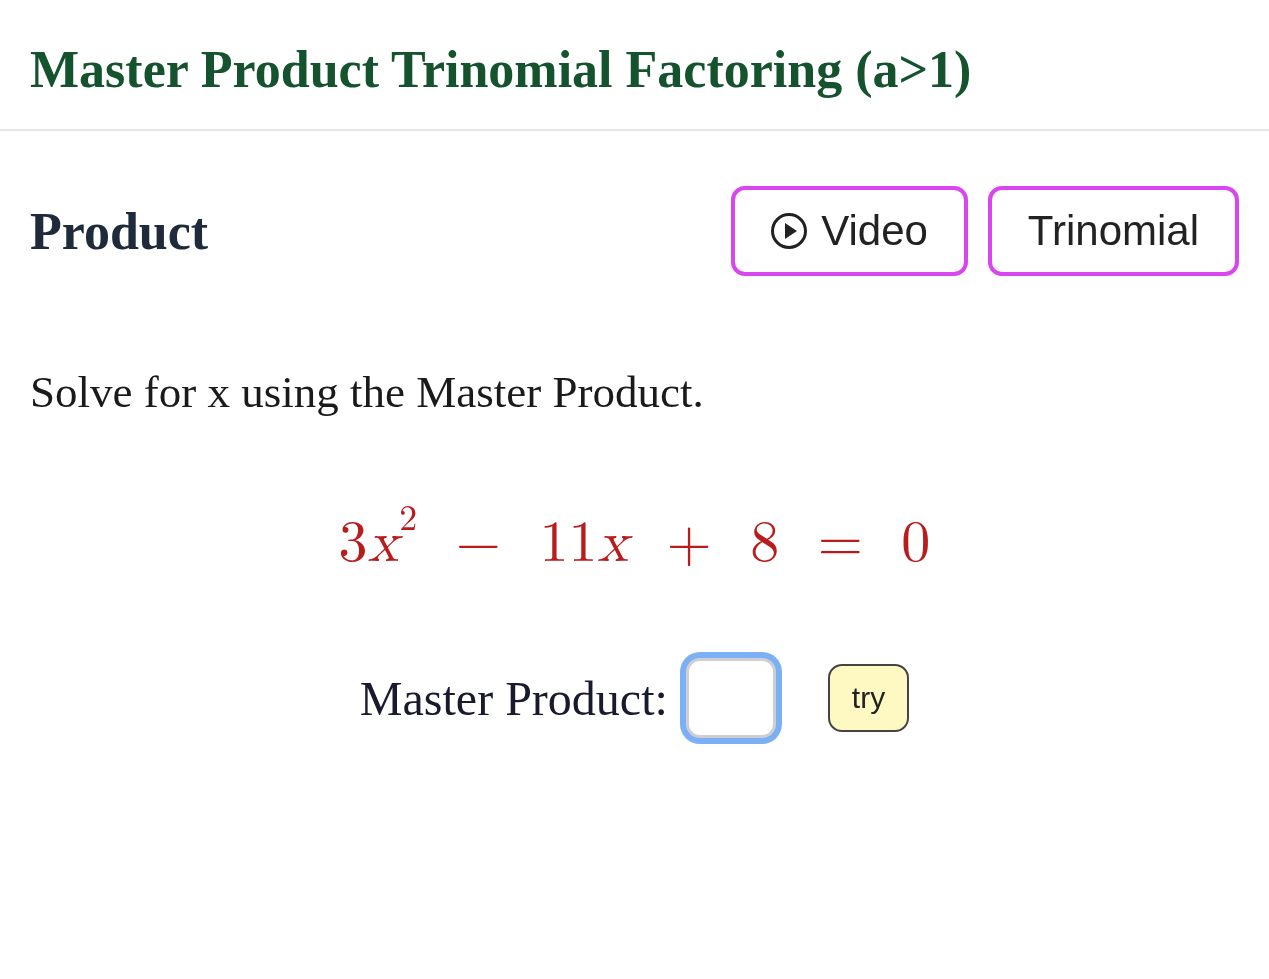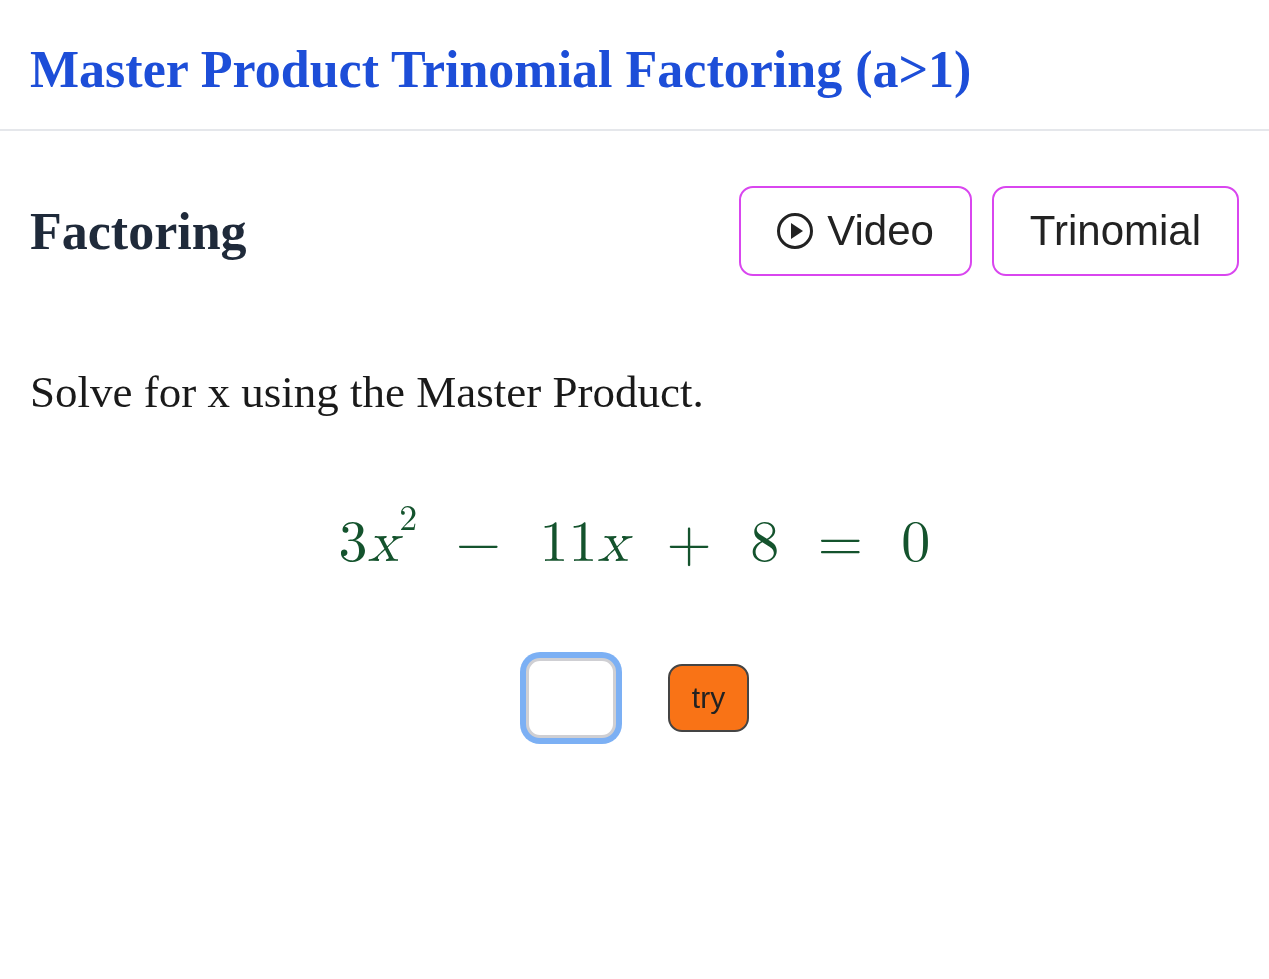--- a/index.html
+++ b/index.html
@@ -7,21 +7,21 @@
     margin: 0;
     padding: 0;
     width: 1269px;
     font-family: Georgia, 'Times New Roman', serif;
     color: #1a1a2e;
     background: #fff;
   }
   .page-title {
     font-size: 52px;
     font-weight: bold;
-    color: #1d4ed8;
+    color: #14532d;
     padding: 40px 30px 30px 30px;
   }
   .divider {
     border: none;
     border-top: 2px solid #e5e7eb;
     margin: 0;
   }
   .question-row {
     display: flex;
     align-items: center;
@@ -35,21 +35,21 @@
     flex: 0 0 auto;
     margin-right: auto;
   }
   .btn {
     display: inline-flex;
     align-items: center;
     justify-content: center;
     gap: 14px;
     height: 90px;
     padding: 0 36px;
-    border: 2px solid #d946ef;
+    border: 4px solid #d946ef;
     border-radius: 14px;
     background: #fff;
     font-family: -apple-system, "Segoe UI", Helvetica, Arial, sans-serif;
     font-size: 42px;
     color: #222;
     cursor: pointer;
   }
   .btn .icon-circle {
     width: 36px;
     height: 36px;
@@ -72,21 +72,21 @@
     padding: 80px 30px 30px 30px;
     color: #1a1a1a;
   }
   .equation-wrap {
     text-align: center;
     padding: 60px 0 70px 0;
   }
   .equation {
     font-family: 'Latin Modern Math','STIX Two Math','Cambria Math', Georgia, serif;
     font-size: 58px;
-    color: #14532d;
+    color: #b91c1c;
     white-space: nowrap;
   }
   .equation .var { font-style: italic; }
   .equation sup { font-size: 0.62em; vertical-align: 0.85em; line-height: 0; margin-left: 1px; }
   .answer-row {
     text-align: center;
     padding: 10px 0 60px 0;
     font-size: 48px;
     font-family: Georgia, 'Times New Roman', serif;
   }
@@ -105,37 +105,37 @@
     font-family: inherit;
   }
   .try-btn {
     display: inline-flex;
     align-items: center;
     justify-content: center;
     height: 68px;
     padding: 0 22px;
     border: 2px solid #444;
     border-radius: 14px;
-    background: #f97316;
+    background: #fef9c3;
     font-family: -apple-system, "Segoe UI", Helvetica, Arial, sans-serif;
     font-size: 30px;
     color: #222;
     vertical-align: middle;
     margin-left: 40px;
     cursor: pointer;
   }
 </style>
 </head>
 <body>
 
 <div class="page-title">Master Product Trinomial Factoring (a&gt;1)</div>
 <hr class="divider">
 
 <div class="question-row">
-  <div class="question-heading">Factoring</div>
+  <div class="question-heading">Product</div>
 
   <button class="btn">
     <span class="icon-circle">
         <span class="tri"></span>
       </span>
     <span>Video</span>
   </button>
 
   <button class="btn">
     <span>Trinomial</span>
@@ -150,17 +150,18 @@
     &nbsp;−&nbsp;
     <span>11</span><span class="var">x</span>
     &nbsp;+&nbsp;
     <span>8</span>
     &nbsp;=&nbsp;
     <span>0</span>
   </span>
 </div>
 
 <div class="answer-row">
+  <span class="label">Master Product:</span>
   <input class="mp-input" type="text" value="" style="">
   <button class="try-btn">
     <span>try</span>
   </button>
 </div>
 
 </body></html>

